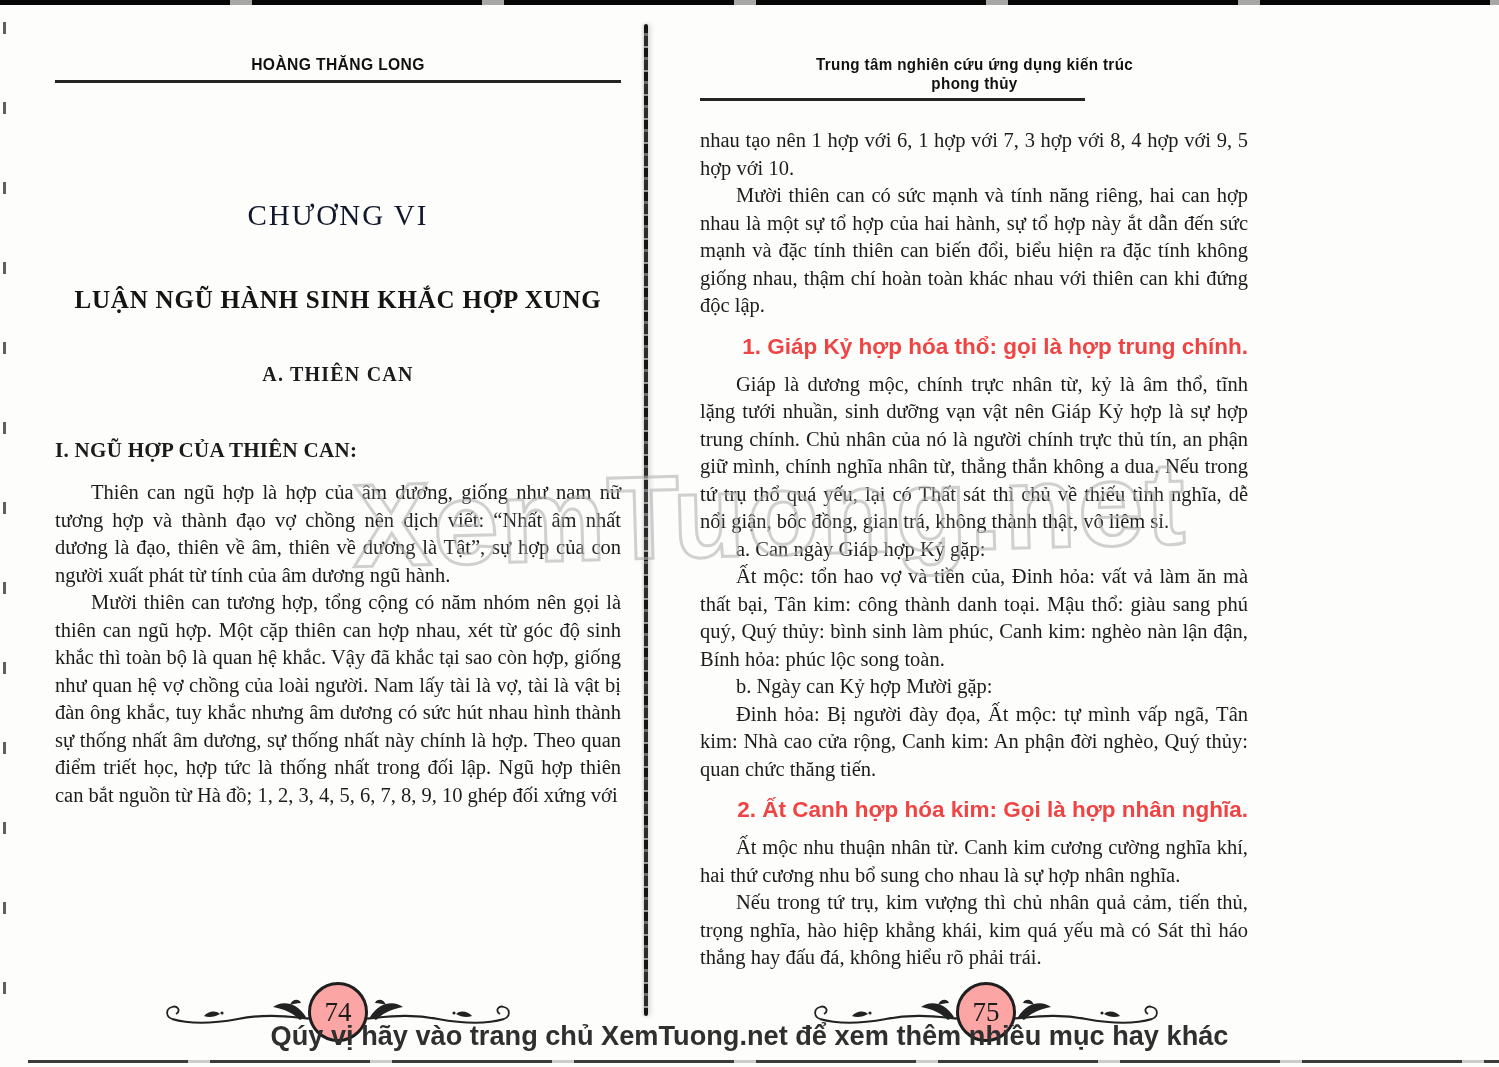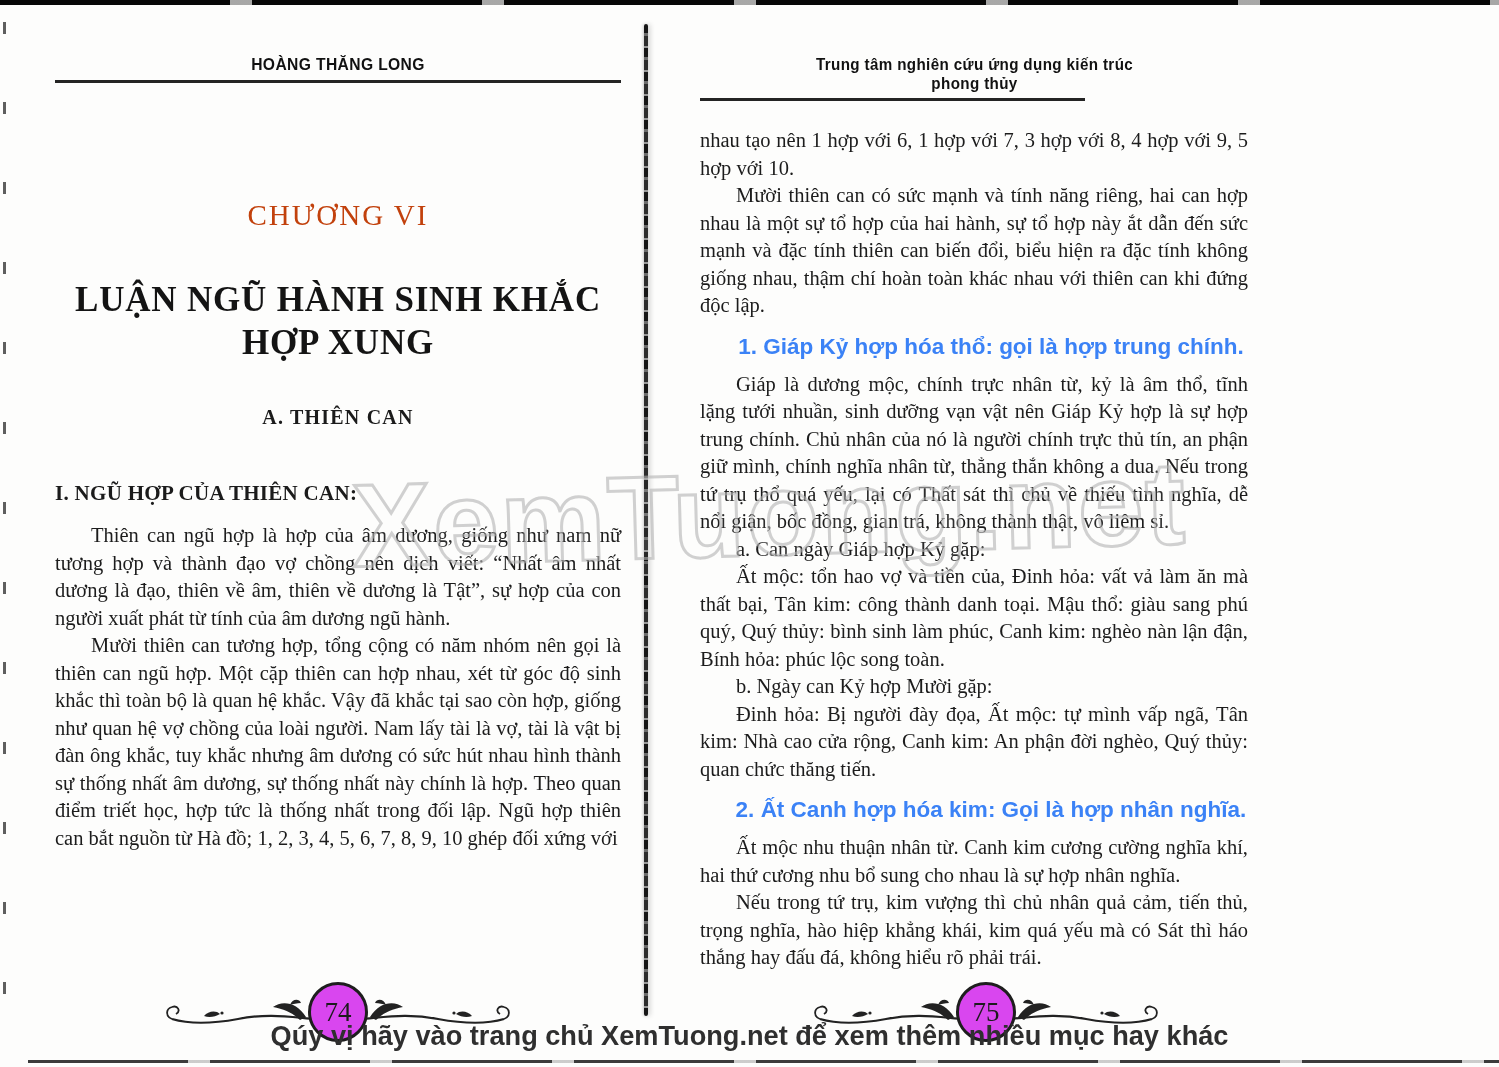--- a/index.html
+++ b/index.html
@@ -25,42 +25,42 @@
   .page-right { left:700px; width:548px; }
 
   .running-head { margin:23px auto 0; text-align:center;
     font-family:"Liberation Sans", sans-serif; font-weight:700; font-size:17px;
     letter-spacing:.4px; transform:scaleX(.92); color:#111; }
   .head-rule { height:3px; background:#242424; margin-top:5px; }
   .page-right .running-head { font-size:16.5px; width:385px; }
   .page-right .head-rule { width:385px; }
 
   
-  .chapter { margin-top:116px; text-align:center; font-size:29px; letter-spacing:2px; color:#c2410c; }
-  .book-title { margin-top:46px; text-align:center; font-weight:700; font-size:35px;
+  .chapter { margin-top:116px; text-align:center; font-size:29px; letter-spacing:2px; color:#0f172a; }
+  .book-title { margin-top:46px; text-align:center; font-weight:700; font-size:25px;
     line-height:43px; letter-spacing:.8px; color:#141414; }
   .section-a { margin-top:42px; text-align:center; font-weight:700; font-size:20px; letter-spacing:1.2px; }
   .subsection { margin-top:52px; font-weight:600; font-size:21px; letter-spacing:.3px; }
 
   
   .paragraphs { margin-top:16px; }
   .page-right .paragraphs { margin-top:26px; }
   p.blk { margin:0; font-size:20.5px; line-height:27.5px; text-align:justify; text-indent:36px; color:#1c1c1c; }
   p.blk-body_noindent { text-indent:0; }
   p.blk-subitem { text-align:left; }
   p.blk-heading { font-family:"Liberation Sans", sans-serif; font-weight:700;
-    font-size:22.5px; line-height:27px; margin:13px 0 11px 0; text-indent:34px; text-align:center; color:#3b82f6; }
+    font-size:22.5px; line-height:27px; margin:13px 0 11px 0; text-indent:34px; text-align:right; color:#ef4444; }
 
   
   .page-footer { position:absolute; top:950px; left:50%; transform:translateX(-50%);
     display:flex; align-items:center; }
   .page-right .page-footer { left:calc(50% + 12px); }
   .pg-circle { width:54px; height:54px; border:3px solid #1e1e1e; border-radius:50%;
     display:flex; align-items:center; justify-content:center; font-size:27px;
-    background:#d946ef; position:relative; z-index:1; margin:0 -8px; }
+    background:#fca5a5; position:relative; z-index:1; margin:0 -8px; }
   .flourish { width:152px; height:46px; }
   .flourish.mirror { transform:scaleX(-1); }
 
   
   .watermark { position:absolute; left:352px; top:446px; z-index:5; pointer-events:none;
     font-family:"Liberation Sans", sans-serif; font-weight:700; font-size:118px;
     letter-spacing:2px; white-space:nowrap; transform:rotate(-1.6deg);
     color:rgba(255,255,255,.08); -webkit-text-stroke:3px rgba(178,178,178,.6); }
   .footer-banner { position:absolute; top:1020px; left:0; width:1499px; text-align:center;
     font-family:"Liberation Sans", sans-serif; font-weight:600; font-size:28px;

